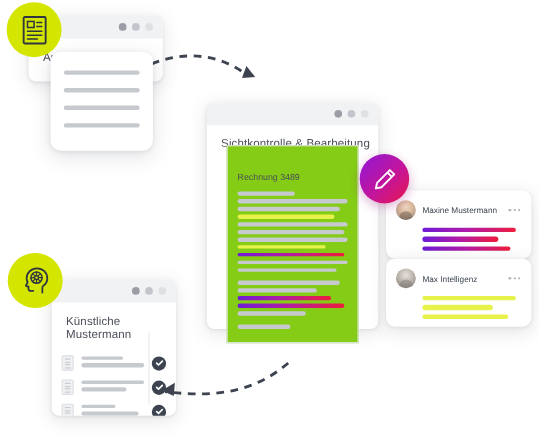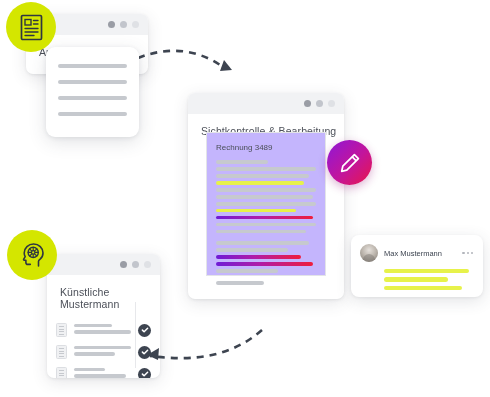--- a/index.html
+++ b/index.html
@@ -121,25 +121,25 @@
     width: 1px; height: 66px;
     background: #e7e8eb;
   }
   #badge-ai { left: 7px; top: 230px; width: 50px; height: 50px; }
 
   
   #win-main { left: 188px; top: 93px; width: 156px; height: 206px; }
   #doc-page {
     position: absolute;
     left: 206px; top: 132px;
-    width: 120px; height: 144px;
-    background: #c4b5fd;
+    width: 120px; height: 180px;
+    background: #84cc16;
     border: 1px solid #e3e4e8;
     box-sizing: border-box;
-    padding: 10px 9px 0 9px;
+    padding: 24px 9px 0 9px;
     z-index: 14;
   }
   .doc-title {
     font-size: 8px;
     color: #4b4f58;
     margin-bottom: 8px;
   }
   .dl {
     height: 3.6px;
     border-radius: 2px;
@@ -295,25 +295,41 @@
 
   <div id="fab-edit">
     <svg width="24" height="24" viewBox="0 0 24 24">
       <g fill="none" stroke="#ffffff" stroke-width="1.7" stroke-linejoin="round">
         <path d="M16.4 3.6 l4 4 -11.6 11.6 -5.1 1.1 1.1 -5.1 z"></path>
         <line x1="14.2" y1="5.8" x2="18.2" y2="9.8"></line>
       </g>
     </svg>
   </div>
 
+  <div class="comment" id="comment-maxine">
+    <div class="c-head">
+      <div class="avatar a1"></div>
+      <div class="c-name">Maxine Mustermann</div>
+      <div class="c-more">
+        <i></i>
+          <i></i>
+          <i></i>
+      </div>
+    </div>
+    <div class="c-lines grad">
+      <i style="width:96%"></i>
+      <i style="width:78%"></i>
+      <i style="width:90%"></i>
+    </div>
+  </div>
 
   <div class="comment" id="comment-max">
     <div class="c-head">
       <div class="avatar a2"></div>
-      <div class="c-name">Max Mustermann</div>
+      <div class="c-name">Max Intelligenz</div>
       <div class="c-more">
         <i></i>
           <i></i>
           <i></i>
       </div>
     </div>
     <div class="c-lines lime">
       <i style="width:96%"></i>
       <i style="width:72%"></i>
       <i style="width:88%"></i>

